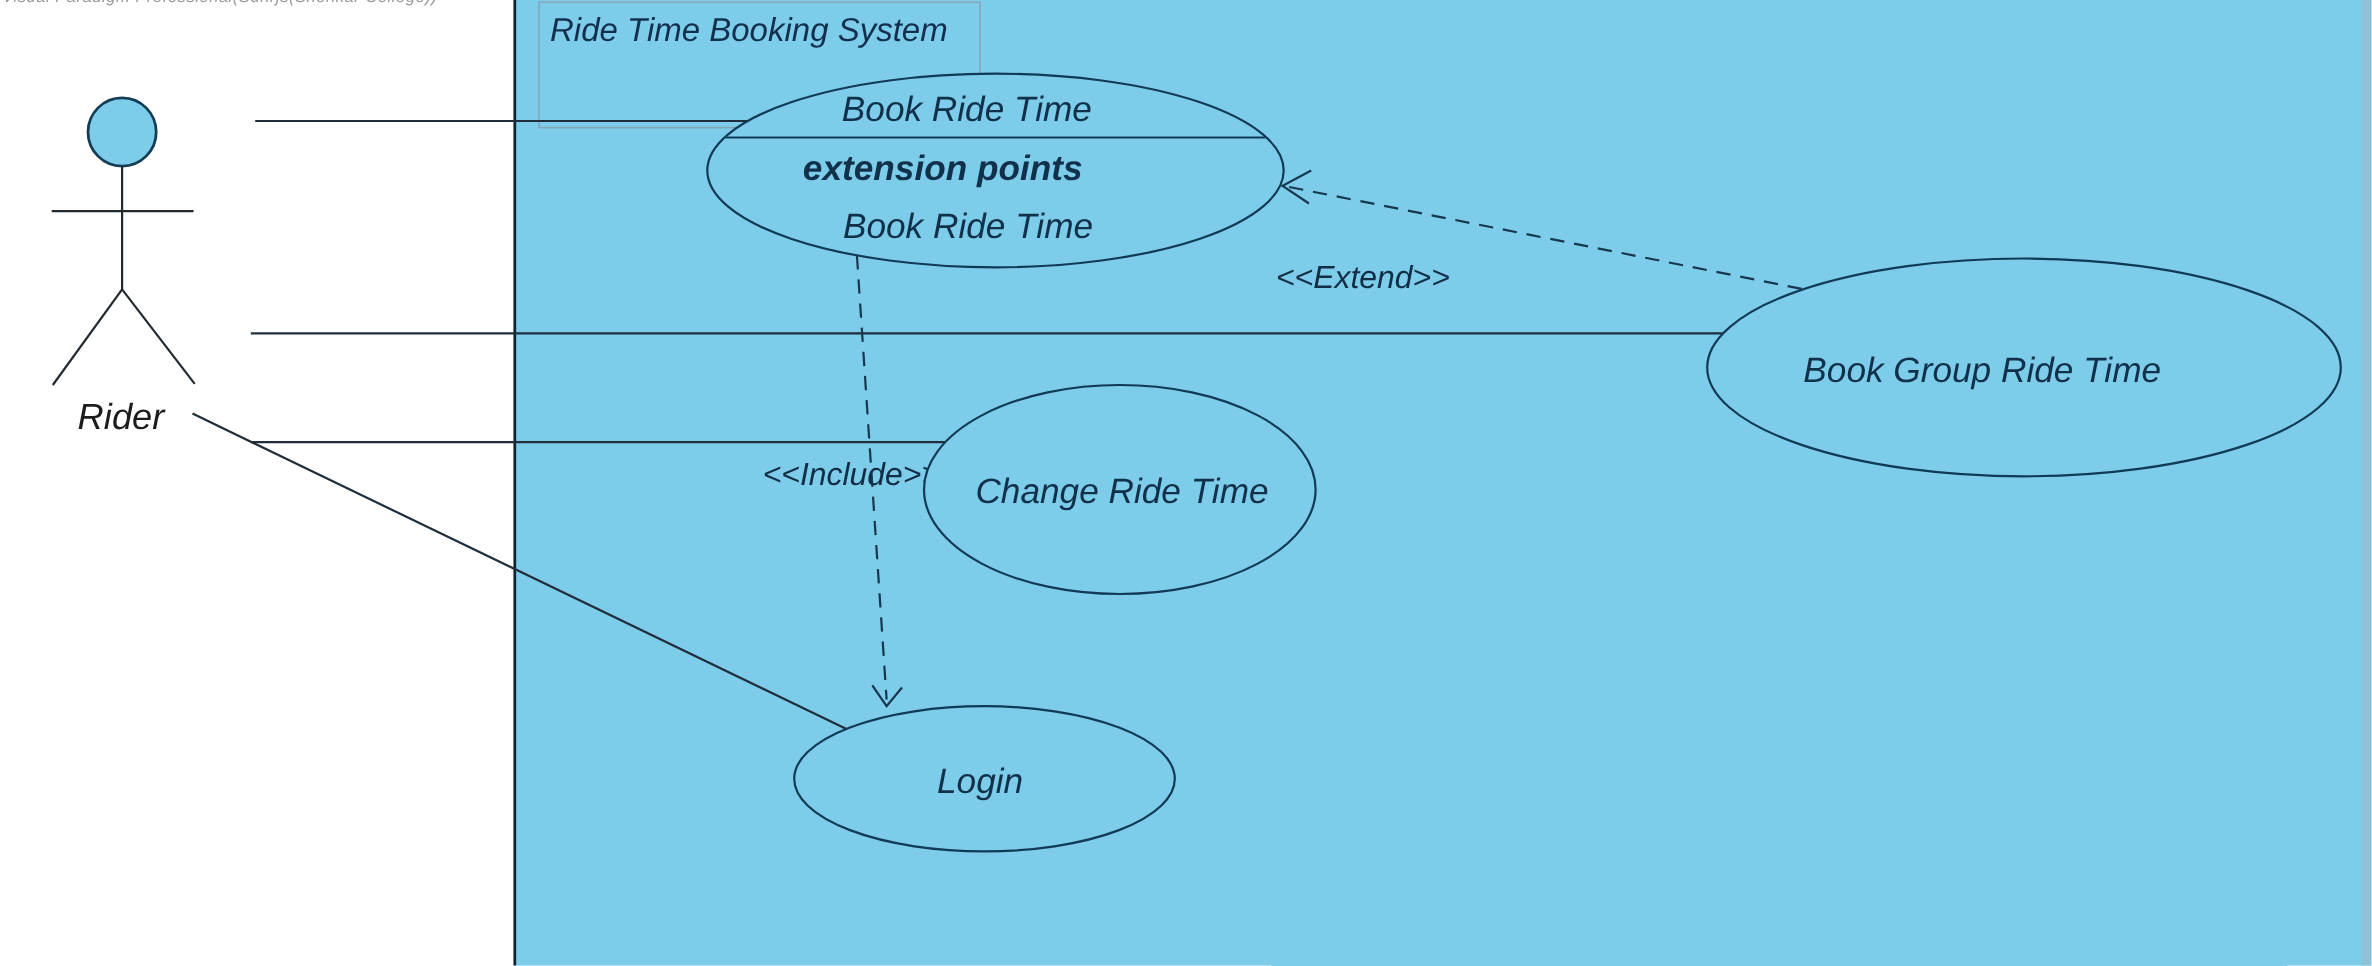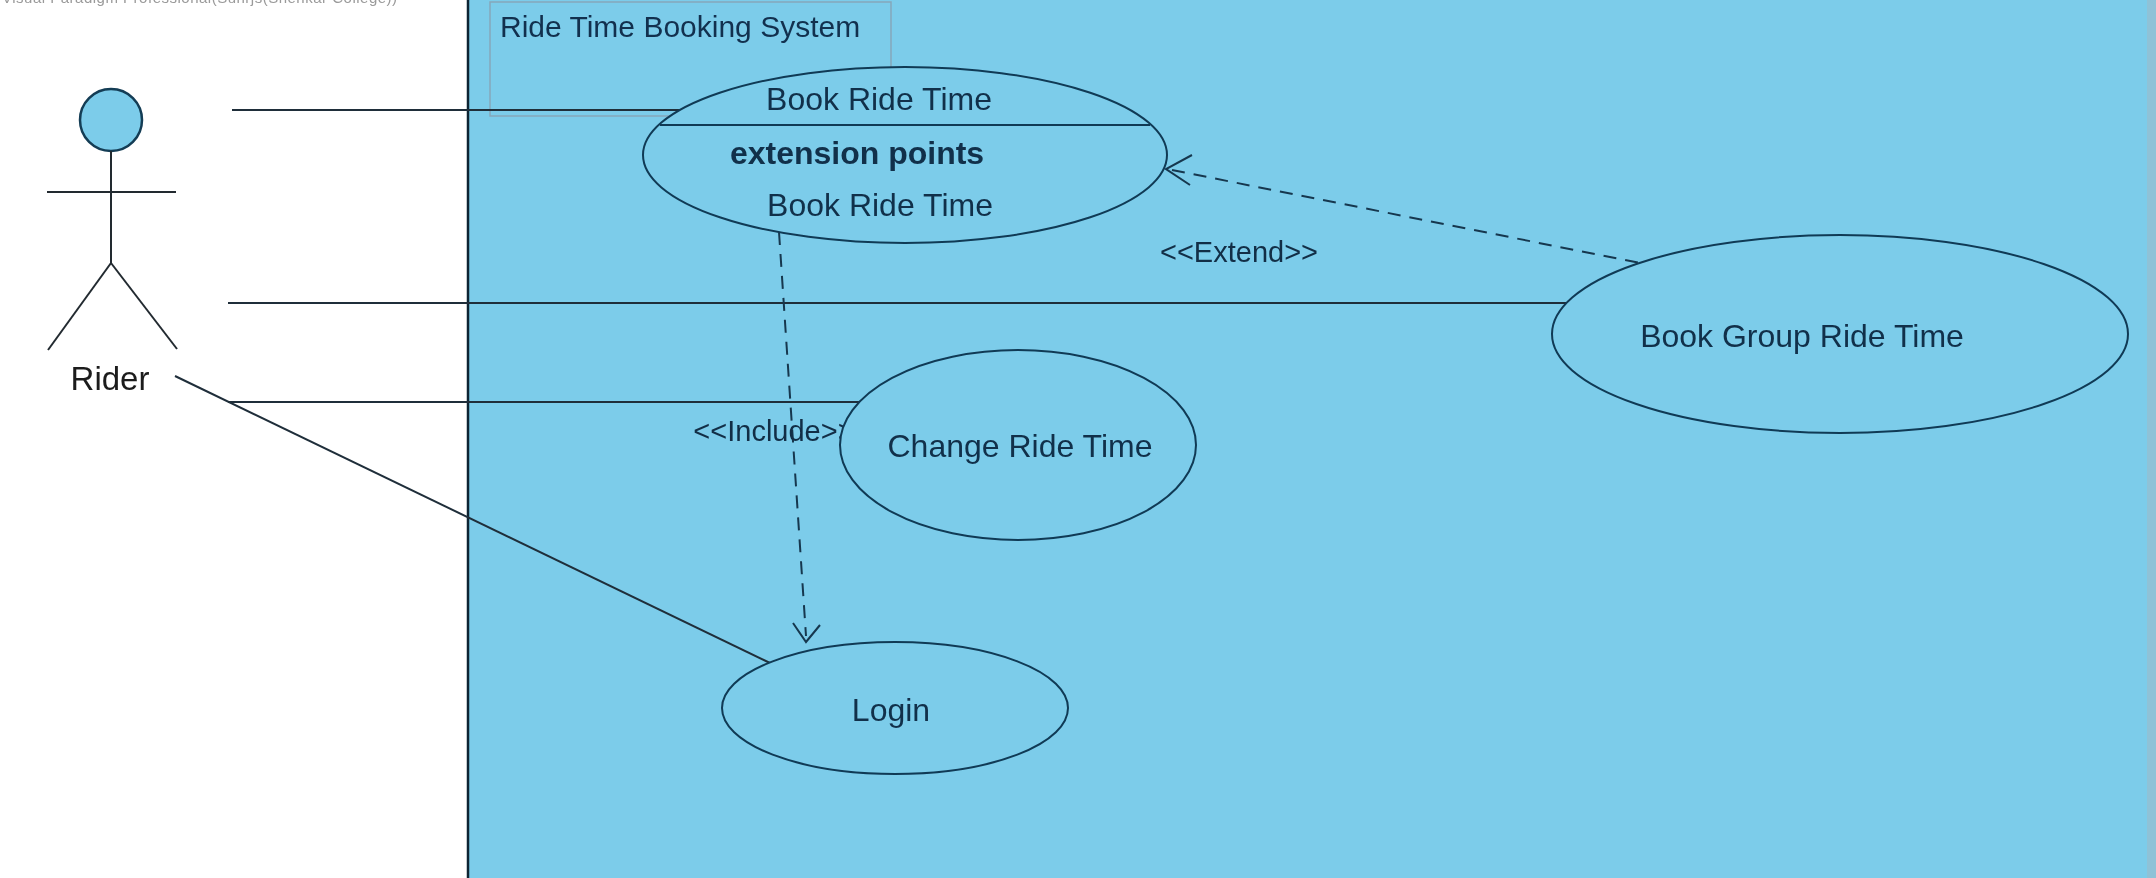--- a/index.html
+++ b/index.html
@@ -2,20 +2,21 @@
 <html><head>
 <meta charset="utf-8">
 <style>
   html,body{margin:0;padding:0;background:#ffffff;}
   .stage{
     position:relative;
     width:2156px;height:878px;
     overflow:hidden;
     background:#ffffff;
     font-family:"Liberation Sans", sans-serif;
+    font-style:italic;
   }
   .watermark-clip{
     position:absolute;left:2px;top:0;width:420px;height:9px;
     overflow:hidden;
   }
   .watermark-clip span{
     display:block;margin-top:-11px;
     font-size:15px;color:#9a9a9a;letter-spacing:0.5px;white-space:nowrap;
   }
   svg{position:absolute;left:0;top:0;}

